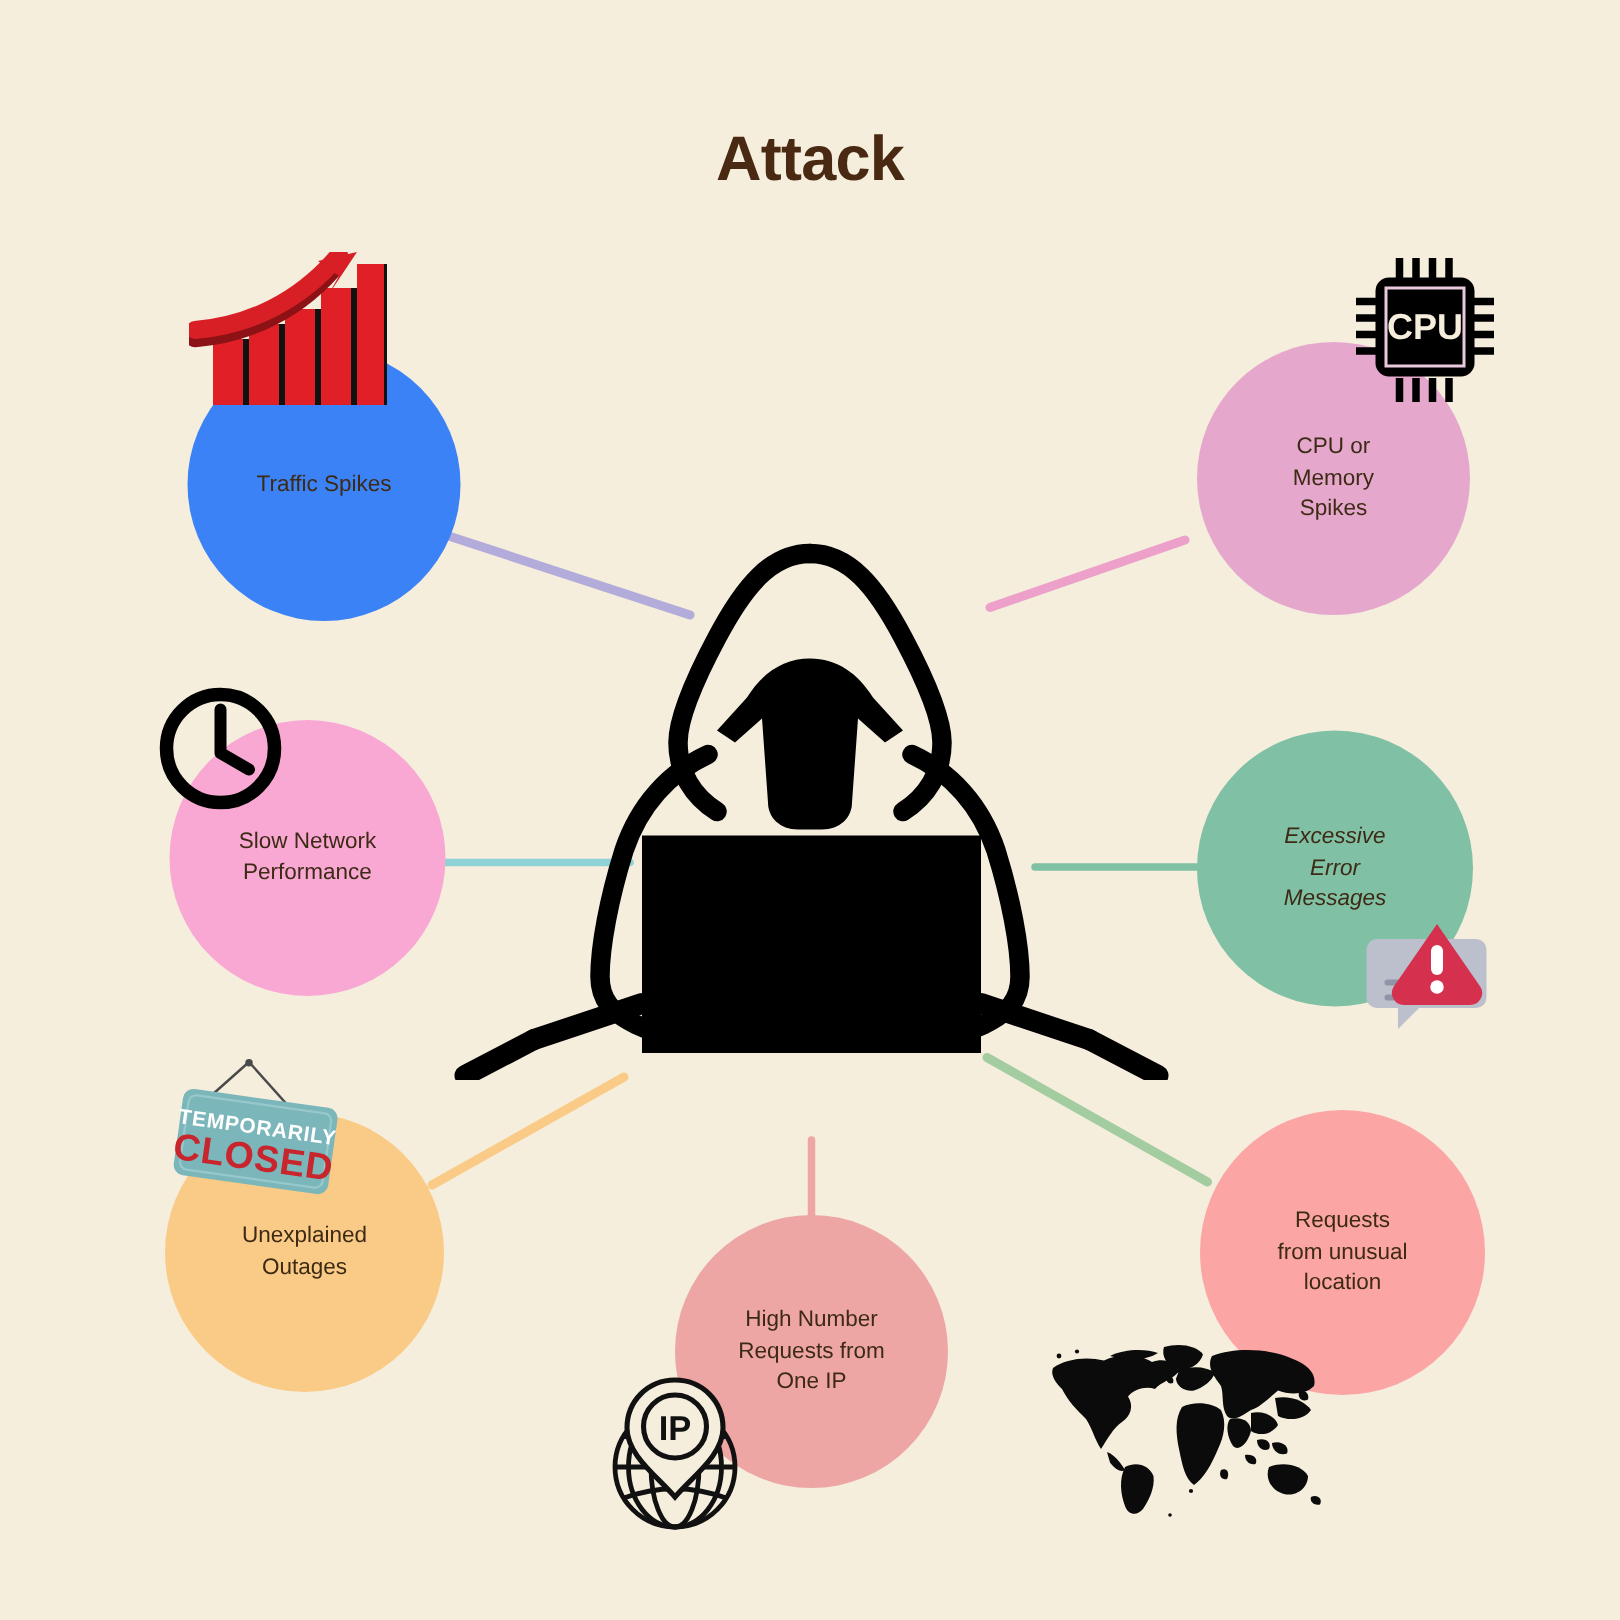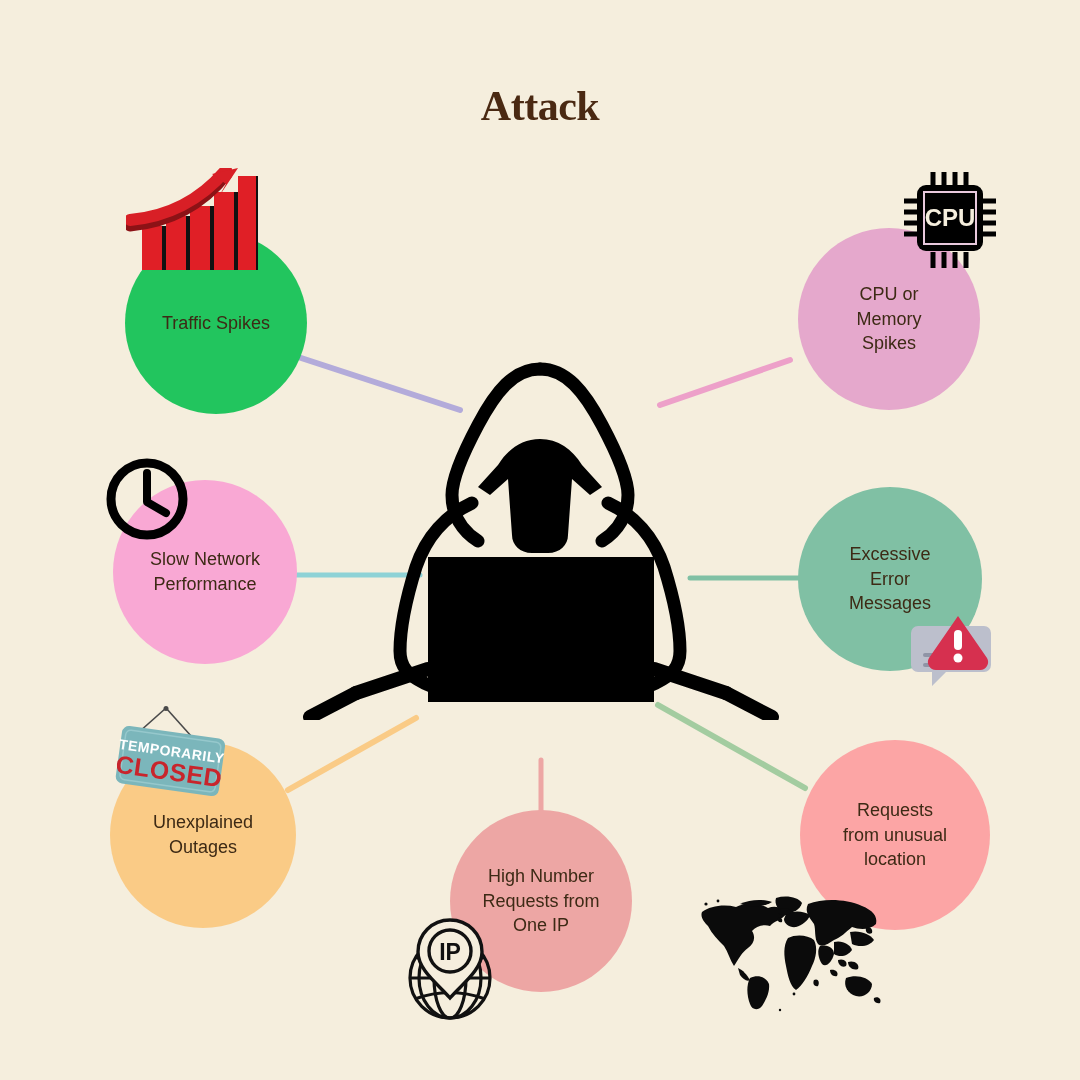--- a/index.html
+++ b/index.html
@@ -25,21 +25,21 @@
     left: 0;
     top: 80px;
     width: 1080px;
     text-align: center;
     font-size: 42px;
     font-weight: bold;
     color: #4a2912;
     letter-spacing: -0.5px;
     line-height: 1.25;
   }
-  .title .line2 { display: block; font-family: Liberation Serif, serif; }
+  .title .line2 { display: block; }
 
   
   svg.lines {
     position: absolute;
     left: 0; top: 0;
     width: 1080px; height: 1080px;
     pointer-events: none;
   }
 
   
@@ -47,31 +47,31 @@
     position: absolute;
     border-radius: 50%;
     display: flex;
     align-items: center;
     justify-content: center;
     text-align: center;
     color: #3d2a15;
     box-sizing: border-box;
   }
   .node .node-label {
-    font-size: 18px;
+    font-size: 15px;
     line-height: 1.38;
     padding: 0 10px;
     white-space: pre-line;
   }
 
   
-  #node-traffic   { left: 125px; top: 232px; width: 182px; height: 182px; background: #22c55e; }
+  #node-traffic   { left: 125px; top: 232px; width: 182px; height: 182px; background: #3b82f6; }
   #node-cpu       { left: 798px; top: 228px; width: 182px; height: 182px; background: #e5a8cc; }
   #node-slow      { left: 113px; top: 480px; width: 184px; height: 184px; background: #f9a8d4; }
-  #node-error     { left: 798px; top: 487px; width: 184px; height: 184px; background: #80c0a4; }
+  #node-error     { left: 798px; top: 487px; width: 184px; height: 184px; background: #80c0a4; font-style: italic; }
   #node-outage    { left: 110px; top: 742px; width: 186px; height: 186px; background: #facb86; }
   #node-ip        { left: 450px; top: 810px; width: 182px; height: 182px; background: #eda6a4; justify-content: center; }
   #node-location  { left: 800px; top: 740px; width: 190px; height: 190px; background: #fca5a5; }
 
   
   .icon-abs { position: absolute; }
 
   
   #hacker { left: 300px; top: 355px; width: 480px; height: 365px; }
 

